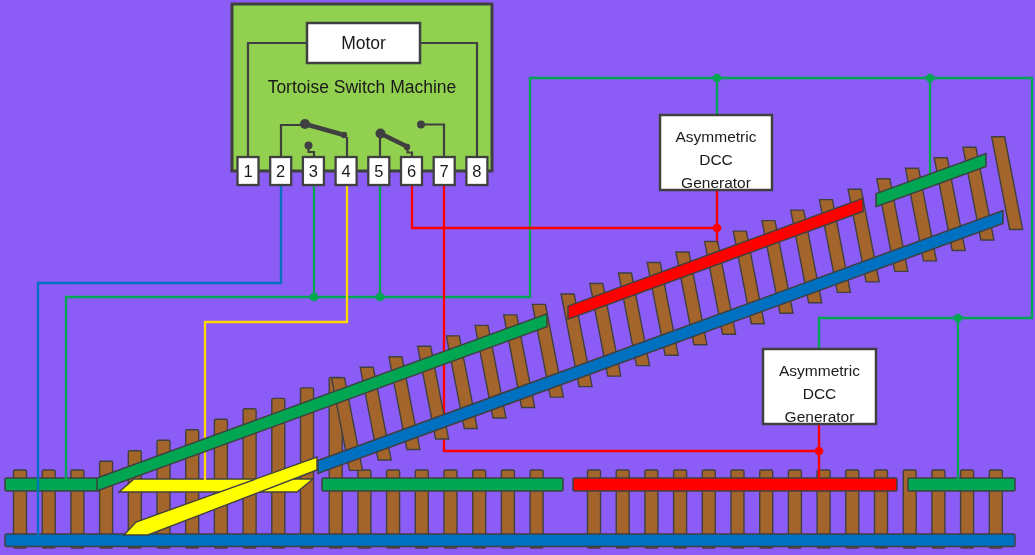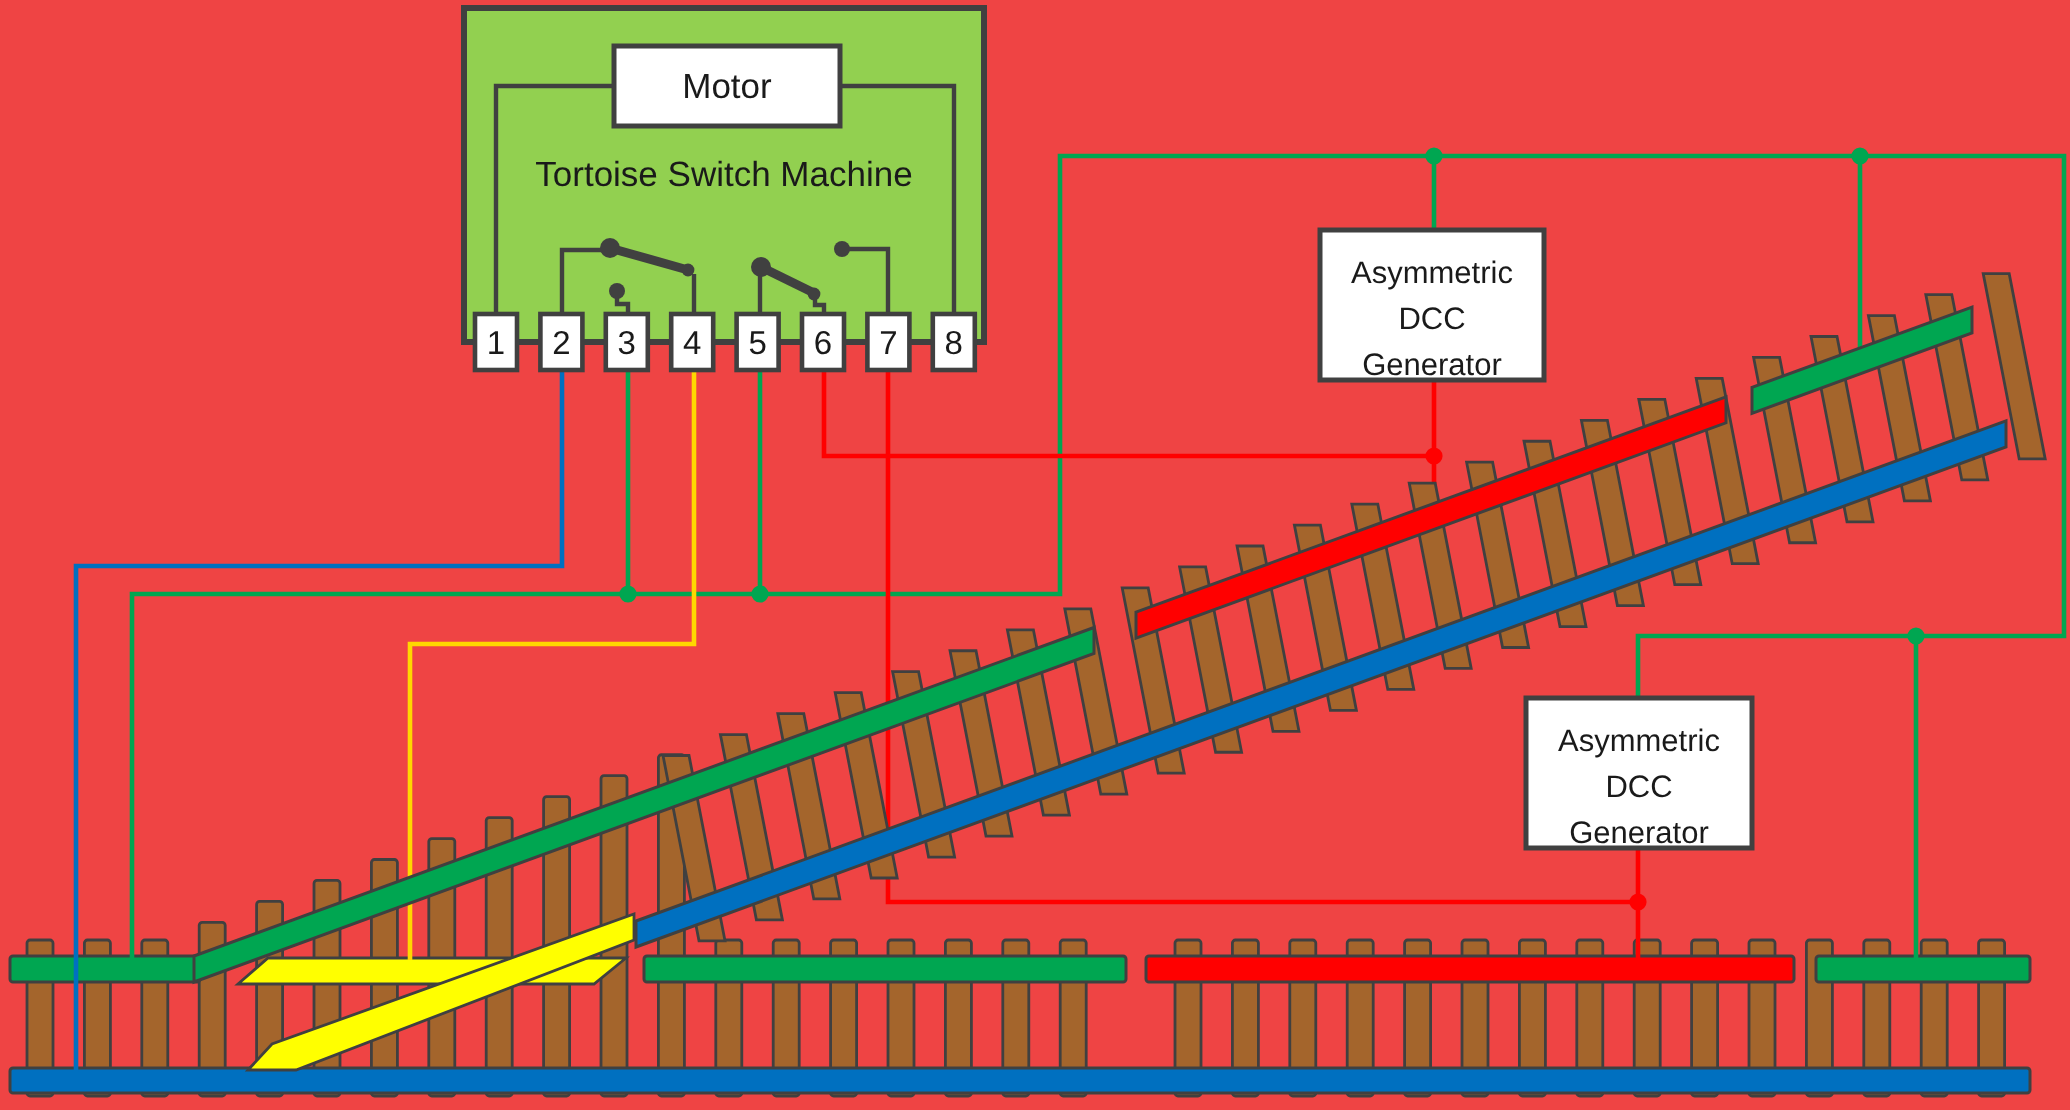--- a/index.html
+++ b/index.html
@@ -1,16 +1,16 @@
 <!DOCTYPE html>
 <html><head>
 <meta charset="utf-8">
 <style>
   html,body{margin:0;padding:0;background:#ffffff;}
-  .stage{position:relative;width:1035px;height:555px;background:#ef4444;overflow:hidden;
+  .stage{position:relative;width:1035px;height:555px;background:#8b5cf6;overflow:hidden;
          font-family:"Liberation Sans", sans-serif;}
   svg text{font-family:"Liberation Sans", sans-serif;}
 </style>
 </head>
 <body>
 
 <div class="stage">
   <svg id="diagram" width="1035" height="555" viewBox="0 0 1035 555" xmlns="http://www.w3.org/2000/svg">
     <g id="g-straight-ties">
         <rect x="13.5" y="470" width="13" height="78" rx="1.5" fill="#A4652C" stroke="#404040" stroke-width="1.4"></rect>

